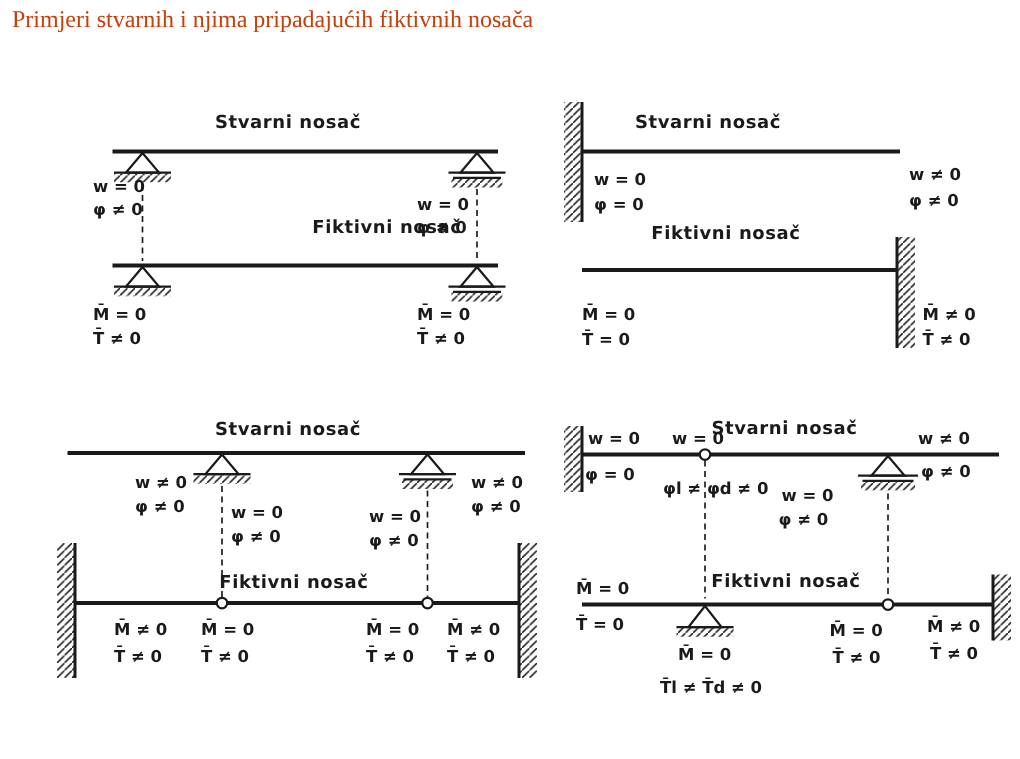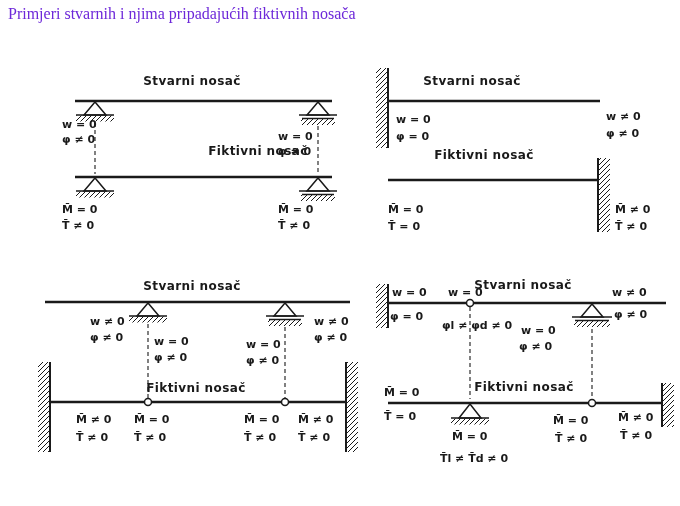--- a/index.html
+++ b/index.html
@@ -1,20 +1,20 @@
 <!DOCTYPE html>
 <html><head>
 <meta charset="utf-8">
 <style>
   * { margin:0; padding:0; box-sizing:border-box; }
   html,body { background:#fff; }
   .page { position:relative; width:680px; height:506px; background:#fff; overflow:hidden;
           font-family:"DejaVu Sans", sans-serif; }
   .page-title { position:absolute; left:8px; top:5px;
-                font:400 16px "Liberation Serif", serif; color:#6d28d9; }
+                font:400 16px "Liberation Serif", serif; color:#c2410c; }
   .panel { position:absolute; }
   .t       { font:700 11px "DejaVu Sans", sans-serif; fill:#1a1a1a; }
   .t-title { font:700 12px "DejaVu Sans", sans-serif; fill:#1a1a1a; letter-spacing:.4px; }
   .beam  { stroke:#1a1a1a; stroke-width:2.6; }
   .sup   { fill:#fff; stroke:#1a1a1a; stroke-width:1.5; }
   .gnd   { stroke:#1a1a1a; stroke-width:1.5; }
   .edge  { stroke:#1a1a1a; stroke-width:2; }
   .dash  { stroke:#1a1a1a; stroke-width:1.1; stroke-dasharray:4 3; }
   .hinge { fill:#fff; stroke:#1a1a1a; stroke-width:1.5; }
 </style>

